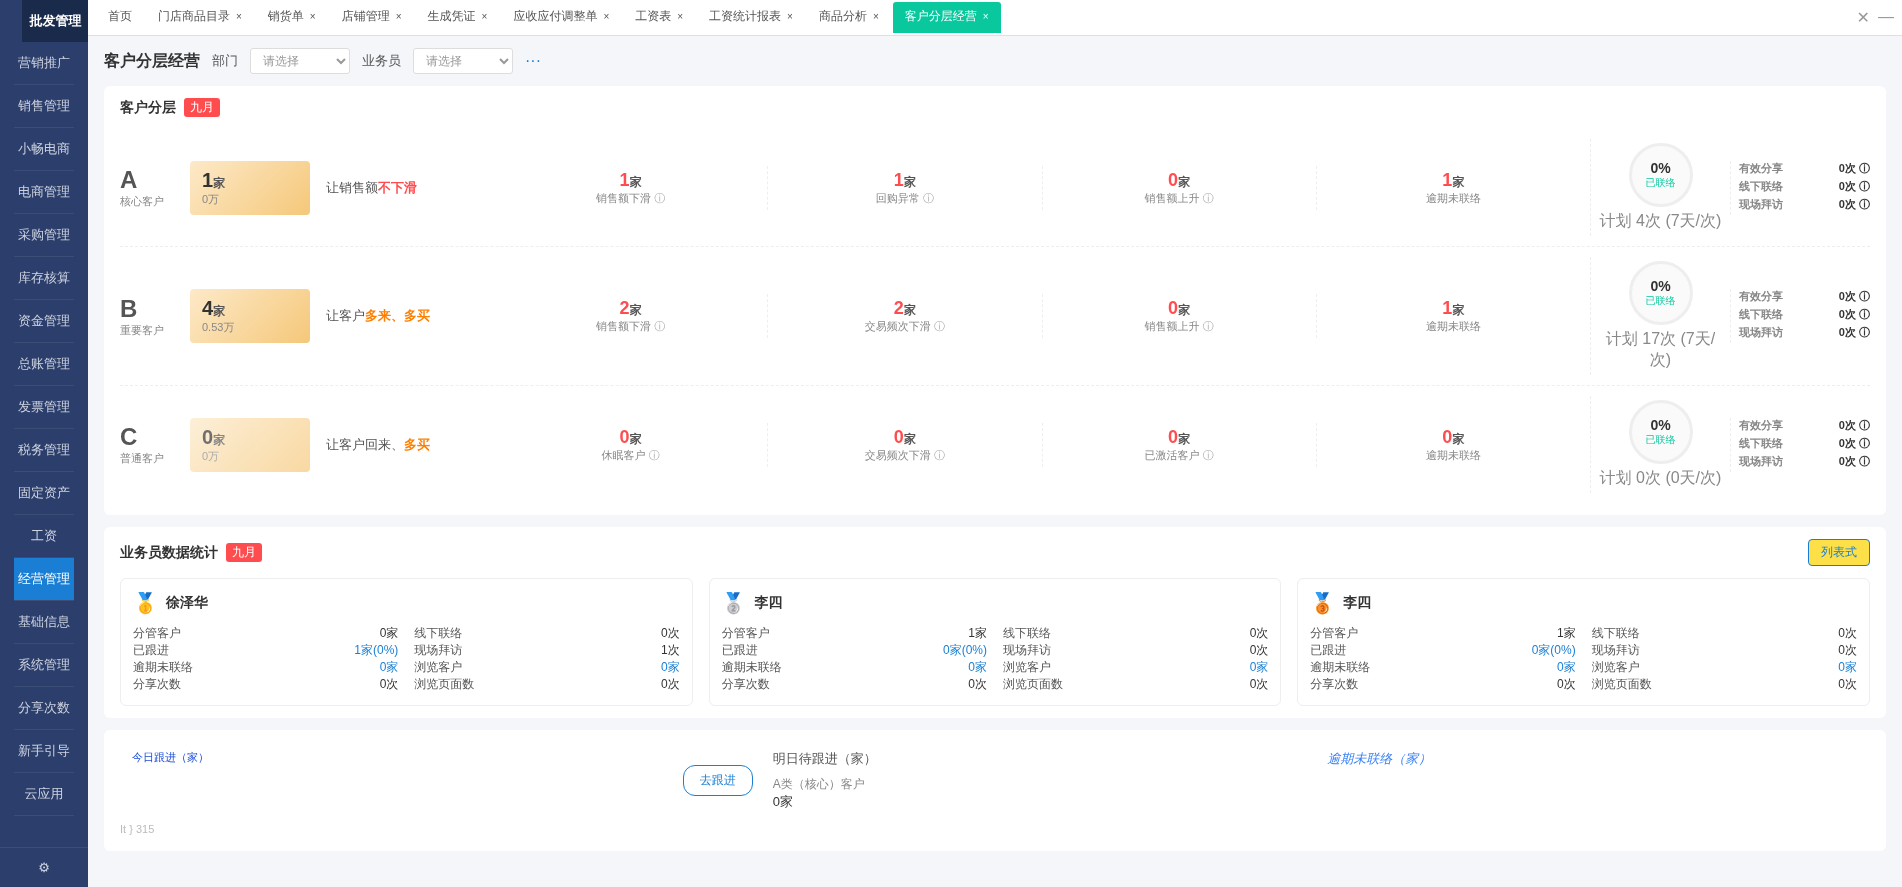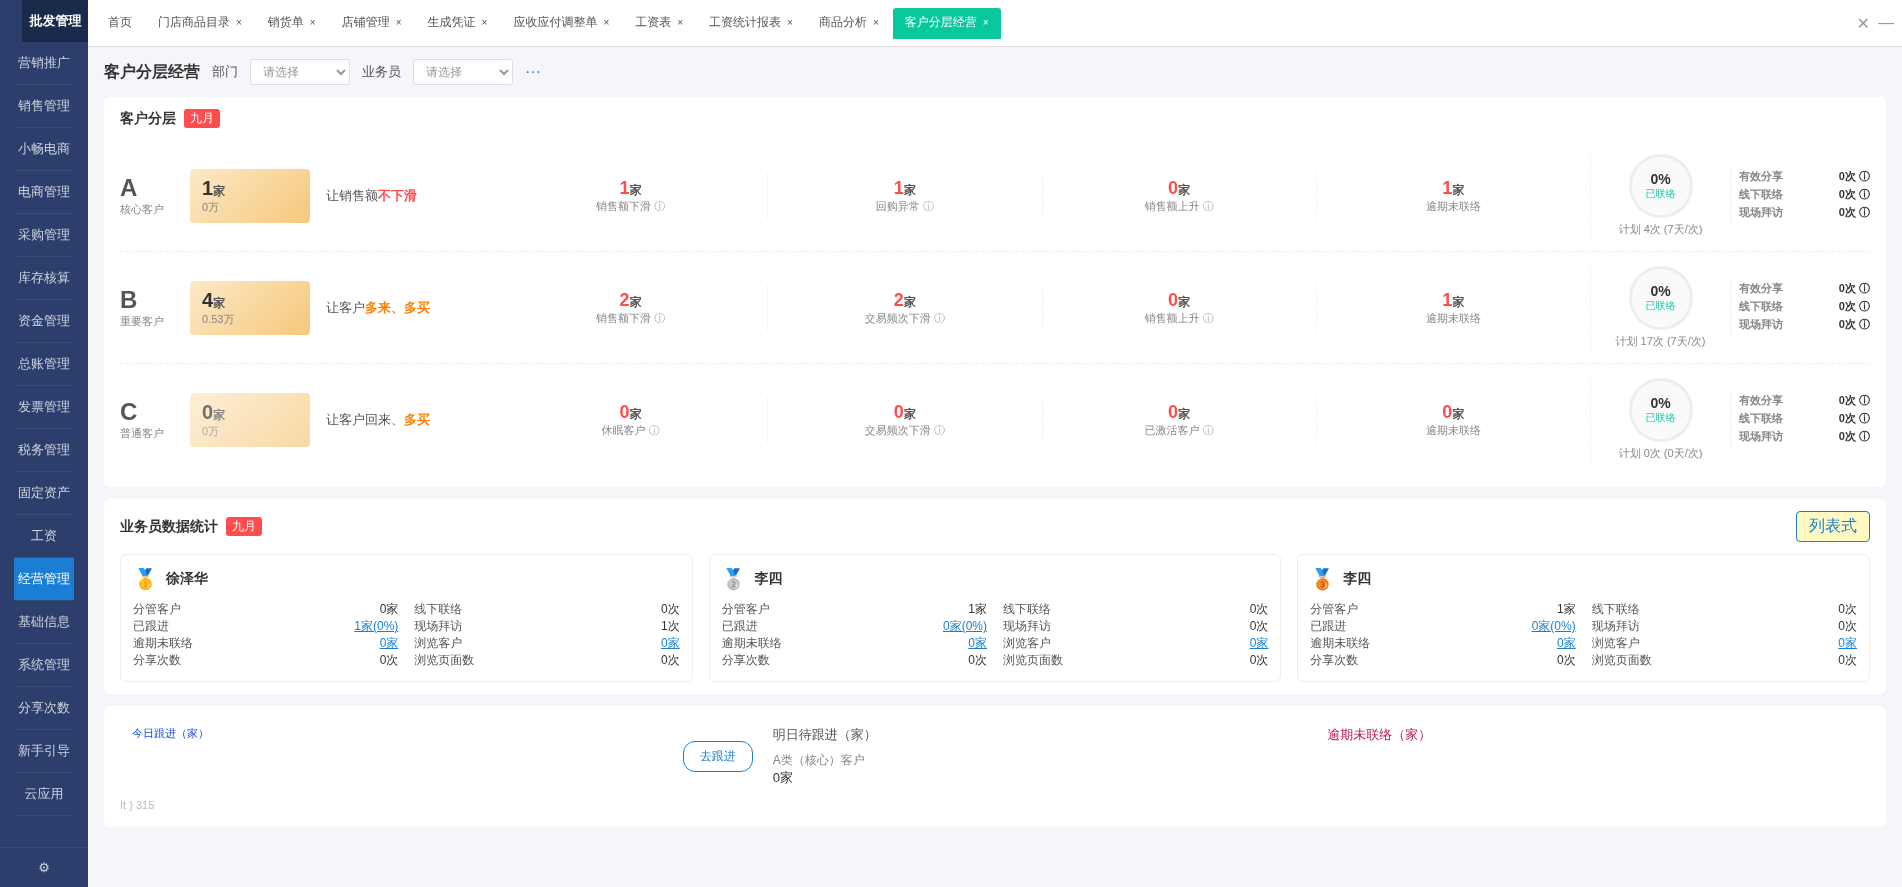--- a/index.html
+++ b/index.html
@@ -59,21 +59,21 @@
       overflow: hidden;
     }
 
     
     .tabs-bar {
       background: #fff;
       border-bottom: 1px solid #e0e0e0;
       display: flex;
       align-items: center;
       padding: 0 8px;
-      height: 47px;
+      height: 36px;
       flex-shrink: 0;
       overflow-x: auto;
     }
     .tab-item {
       display: flex;
       align-items: center;
       padding: 6px 12px;
       font-size: 12px;
       color: #555;
       cursor: pointer;
@@ -217,21 +217,21 @@
       border: 3px solid #eee;
       display: flex;
       flex-direction: column;
       align-items: center;
       justify-content: center;
       margin: 0 auto 4px;
       background: #fafafa;
     }
     .contact-pct { font-size: 14px; font-weight: bold; color: #333; }
     .contact-label { font-size: 10px; color: #09c89e; }
-    .contact-plan { font-size: 11px; color: #888; }
+    .contact-plan { font-size: 16px; color: #888; }
 
     .tier-right-stats {
       width: 140px;
       flex-shrink: 0;
       font-size: 11px;
       color: #666;
       padding-left: 8px;
       border-left: 1px dashed #eee;
     }
     .right-stat-row { display: flex; justify-content: space-between; margin-bottom: 3px; font-weight: bold; }
@@ -259,31 +259,31 @@
       color: #333;
     }
     .staff-medal { font-size: 20px; }
     .staff-stats-grid {
       display: grid;
       grid-template-columns: 1fr 1fr;
       gap: 4px 16px;
       font-size: 12px;
     }
     .staff-stat-row { display: flex; justify-content: space-between; color: #555; }
-    .staff-stat-val { color: #1a7fd4; text-decoration: underline; cursor: pointer; }
+    .staff-stat-val { color: #1a7fd4; cursor: pointer; }
     .staff-stat-val-plain { color: #333; }
 
     
     .list-view-btn {
       border: 1px solid #1a7fd4;
       color: #1a7fd4;
-      background: #fef9c3;
+      background: #fde047;
       border-radius: 4px;
       padding: 4px 12px;
-      font-size: 16px;
+      font-size: 12px;
       cursor: pointer;
       margin-left: auto;
     }
   </style>
 </head>
 <body>
 
 <div class="sidebar">
   <div class="sidebar-header">
     <span>批发管理</span>
@@ -658,19 +658,19 @@
         </div>
         <div style="display:flex;align-items:center;padding:8px;">
           <button style="background:#fff;border:1px solid #1a7fd4;color:#1a7fd4;border-radius:12px;padding:6px 16px;font-size:12px;cursor:pointer;">去跟进</button>
         </div>
         <div style="padding:8px 12px;">
           <div style="font-size:13px;color:#555;margin-bottom:8px;">明日待跟进（家）</div>
           <div style="font-size:12px;color:#888;">A类（核心）客户</div>
           <div style="font-size:13px;color:#333;">0家</div>
         </div>
         <div style="padding:8px 12px;">
-          <div style="font-size:13px;color:#be185d;margin-bottom:8px;">逾期未联络（家）</div>
+          <div style="font-size:13px;color:#3b82f6;margin-bottom:8px;font-style:italic;">逾期未联络（家）</div>
         </div>
       </div>
       <div style="font-size:11px;color:#bbb;padding:4px 0;">It } 315</div>
     </div>
   </div>
 </div>
 
 </body></html>

